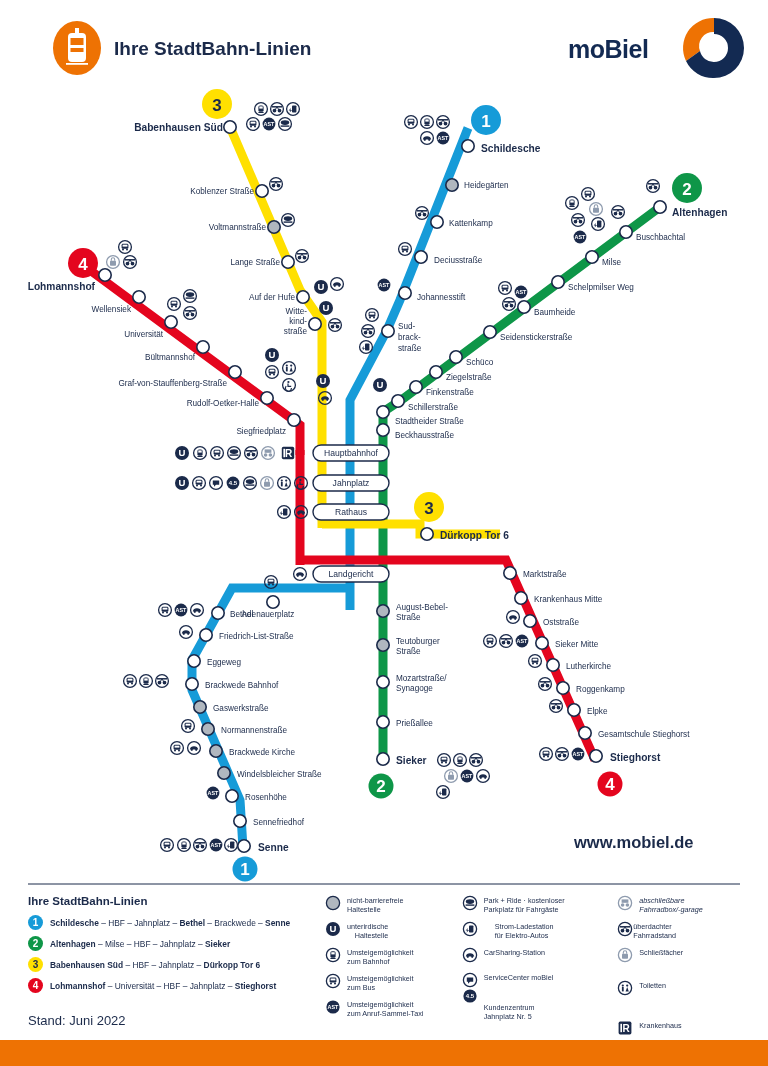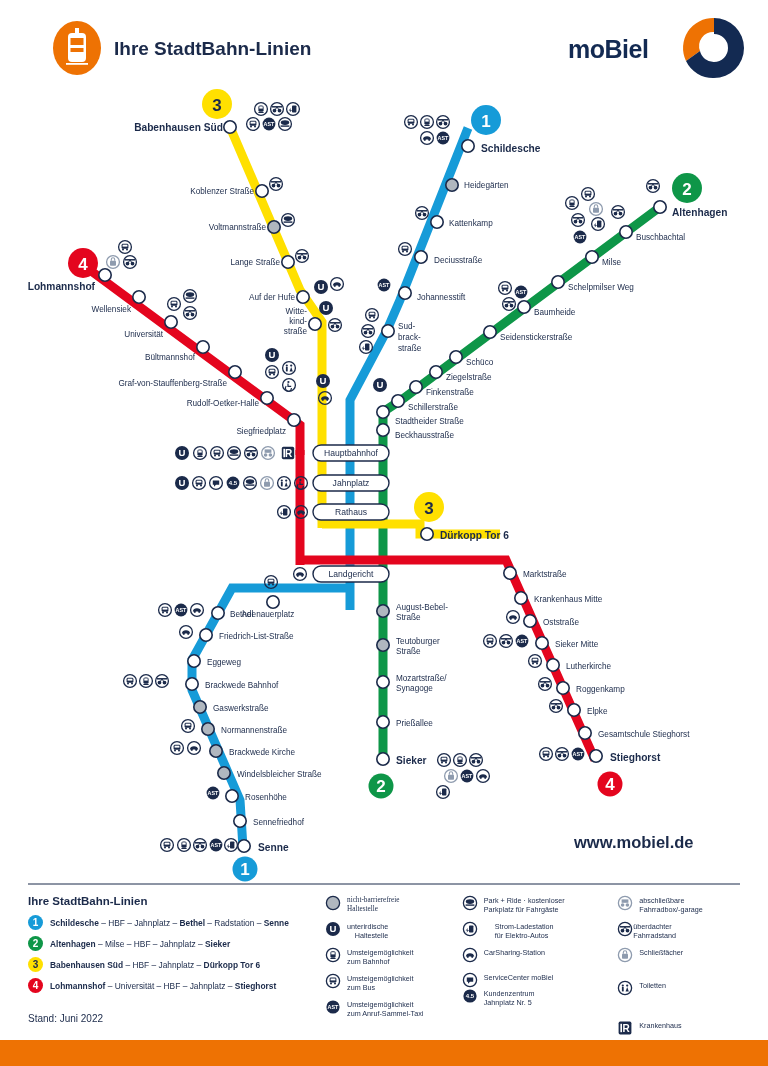--- a/index.html
+++ b/index.html
@@ -14,21 +14,21 @@
   .stname.term{font-weight:bold;font-size:10.2px;}
   .stname.hub{font-size:8.6px;}
   .linebadge-txt{font-family:"Liberation Sans","DejaVu Sans",sans-serif;font-weight:bold;font-size:17px;}
   .hdr-title{font-size:19px;font-weight:bold;fill:#1b2a4a;}
   .wwwtxt{font-size:16.5px;font-weight:bold;fill:#1b2a4a;}
   .mobiel-txt{font-size:25px;font-weight:bold;fill:#132a52;letter-spacing:-0.5px;}
   .leg-title{font-size:11.5px;font-weight:bold;fill:#1b2a4a;}
   .leg-line{font-size:8.4px;fill:#7f8a9c;}
   .leg-line b{font-weight:bold;fill:#1b2a4a;}
   .leg-ico-txt{font-size:7.2px;fill:#4a6180;}
-  .stand{font-size:10px;fill:#1b2a4a;}
+  .stand{font-size:13px;fill:#1b2a4a;}
 </style>
 </head>
 <body>
 
 <div id="map-root">
 <svg id="map-svg" viewBox="0 0 768 1066">
   <defs>
     <g id="g-bus">
           <circle cx="0" cy="0" r="6.4" fill="none" stroke="#1b2a4a" stroke-width="1.3"></circle>
       <rect x="-3.4" y="-3.2" width="6.8" height="5" rx="1.4" fill="#1b2a4a"></rect>
@@ -428,40 +428,40 @@
   <line x1="28" y1="884" x2="740" y2="884" stroke="#1b2a4a" stroke-width="1"></line>
 </svg>
 
 <div style="position:absolute;left:28px;top:895px;width:712px;">
   <div style="display:flex;gap:14px;">
     <div style="width:300px;">
       <div class="leg-title" style="margin-bottom:8px;">Ihre StadtBahn-Linien</div>
       <div id="routes-list">
             <div style="display: flex; align-items: center; gap: 7px; margin-bottom: 6px;">
               <span style="width: 15px; height: 15px; border-radius: 50%; background: rgb(22, 155, 216); color: rgb(255, 255, 255); font-size: 10px; font-weight: bold; display: flex; align-items: center; justify-content: center; flex: 0 0 auto;">1</span>
-              <span class="leg-line"><b>Schildesche</b><span> – </span><span>HBF</span><span> – </span><span>Jahnplatz</span><span> – </span><b>Bethel</b><span> – </span><span>Radstation</span><span> – </span><b>Senne</b></span>
+              <span class="leg-line"><b>Schildesche</b><span> – </span><span>HBF</span><span> – </span><span>Jahnplatz</span><span> – </span><b>Bethel</b><span> – </span><span>Brackwede</span><span> – </span><b>Senne</b></span>
             </div>
             <div style="display: flex; align-items: center; gap: 7px; margin-bottom: 6px;">
               <span style="width: 15px; height: 15px; border-radius: 50%; background: rgb(14, 150, 72); color: rgb(255, 255, 255); font-size: 10px; font-weight: bold; display: flex; align-items: center; justify-content: center; flex: 0 0 auto;">2</span>
               <span class="leg-line"><b>Altenhagen</b><span> – </span><span>Milse</span><span> – </span><span>HBF</span><span> – </span><span>Jahnplatz</span><span> – </span><b>Sieker</b></span>
             </div>
             <div style="display: flex; align-items: center; gap: 7px; margin-bottom: 6px;">
               <span style="width: 15px; height: 15px; border-radius: 50%; background: rgb(255, 224, 0); color: rgb(27, 42, 74); font-size: 10px; font-weight: bold; display: flex; align-items: center; justify-content: center; flex: 0 0 auto;">3</span>
               <span class="leg-line"><b>Babenhausen Süd</b><span> – </span><span>HBF</span><span> – </span><span>Jahnplatz</span><span> – </span><b>Dürkopp Tor 6</b></span>
             </div>
             <div style="display: flex; align-items: center; gap: 7px; margin-bottom: 6px;">
               <span style="width: 15px; height: 15px; border-radius: 50%; background: rgb(228, 5, 30); color: rgb(255, 255, 255); font-size: 10px; font-weight: bold; display: flex; align-items: center; justify-content: center; flex: 0 0 auto;">4</span>
               <span class="leg-line"><b>Lohmannshof</b><span> – </span><span>Universität</span><span> – </span><span>HBF</span><span> – </span><span>Jahnplatz</span><span> – </span><b>Stieghorst</b></span>
             </div>
           </div>
       <div class="stand" style="margin-top:20px;">Stand: Juni 2022</div>
     </div>
     <div style="width:130px;">
           <div id="sym1">
-            <div style="display: flex; align-items: flex-start; gap: 6px; margin-bottom: 7px; font-family: Liberation Serif, serif;">
+            <div style="display: flex; align-items: flex-start; gap: 6px; margin-bottom: 7px;">
               <span style="flex: 0 0 auto; line-height: 0;"><svg width="16" height="16" viewBox="0 0 16 16">
                   <circle cx="8" cy="8" r="6.6" fill="#B0B7BF" stroke="#1b2a4a" stroke-width="1.3"></circle>
                 </svg></span>
               <span class="leg-ico-txt" style="line-height: 1.25; padding-top: 1px;">nicht-barrierefreie<br>Haltestelle</span>
             </div>
             <div style="display: flex; align-items: flex-start; gap: 6px; margin-bottom: 7px;">
               <span style="flex: 0 0 auto; line-height: 0;"><svg width="16" height="16" viewBox="0 0 16 16">
                   <circle cx="8" cy="8" r="7" fill="#1b2a4a"></circle>
                   <text x="8" y="11.4" text-anchor="middle" font-size="9.6" font-weight="bold" fill="#fff" font-family="Liberation Sans,sans-serif">U</text>
                 </svg></span>
@@ -527,33 +527,33 @@
                   <circle cx="8" cy="8" r="6.6" fill="none" stroke="#1b2a4a" stroke-width="1.3"></circle>
                   <path d="M4.8 5.4 h6.4 v4.4 h-3.2 l-2 2 v-2 h-1.2 z" fill="#1b2a4a"></path>
                 </svg></span>
               <span class="leg-ico-txt" style="line-height: 1.25; padding-top: 1px;">ServiceCenter moBiel</span>
             </div>
             <div style="display: flex; align-items: flex-start; gap: 6px; margin-bottom: 7px;">
               <span style="flex: 0 0 auto; line-height: 0;"><svg width="16" height="16" viewBox="0 0 16 16">
                   <circle cx="8" cy="8" r="6.6" fill="#1b2a4a"></circle>
                   <text x="8" y="10.2" text-anchor="middle" font-size="6" font-weight="bold" fill="#fff" font-family="Liberation Sans,sans-serif">4.5</text>
                 </svg></span>
-              <span class="leg-ico-txt" style="line-height: 1.25; padding-top: 1px;">Kundenzentrum<br>Jahnplatz Nr. 5</span>
+              <span class="leg-ico-txt" style="line-height: 1.25; padding-top: 1px; margin-top: 14px;">Kundenzentrum<br>Jahnplatz Nr. 5</span>
             </div>
           </div>
         </div>
     <div style="width:130px;">
           <div id="sym3">
             <div style="display: flex; align-items: flex-start; gap: 6px; margin-bottom: 7px;">
               <span style="flex: 0 0 auto; line-height: 0;"><svg width="16" height="16" viewBox="0 0 16 16">
                   <circle cx="8" cy="8" r="6.6" fill="none" stroke="#8e9bae" stroke-width="1.3"></circle>
                   <path d="M3.8 10 a1.8 1.8 0 1 0 3.6 0 a1.8 1.8 0 1 0 -3.6 0 M8.6 10 a1.8 1.8 0 1 0 3.6 0 a1.8 1.8 0 1 0 -3.6 0" fill="#8e9bae"></path>
                   <rect x="4.6" y="4.4" width="6.8" height="3.4" fill="#8e9bae"></rect>
                 </svg></span>
-              <span class="leg-ico-txt" style="line-height: 1.25; padding-top: 1px;">abschließbare<br>Fahrradbox/-garage</span>
+              <span class="leg-ico-txt" style="line-height: 1.25; padding-top: 1px; font-style: italic;">abschließbare<br>Fahrradbox/-garage</span>
             </div>
             <div style="display: flex; align-items: flex-start; margin-bottom: 7px;">
               <span style="flex: 0 0 auto; line-height: 0;"><svg width="16" height="16" viewBox="0 0 16 16">
                   <circle cx="8" cy="8" r="6.6" fill="none" stroke="#1b2a4a" stroke-width="1.3"></circle>
                   <path d="M3.6 9.6 a1.9 1.9 0 1 0 3.8 0 a1.9 1.9 0 1 0 -3.8 0 M8.6 9.6 a1.9 1.9 0 1 0 3.8 0 a1.9 1.9 0 1 0 -3.8 0" fill="#1b2a4a"></path>
                   <path d="M3 5.8 h10" stroke="#1b2a4a" stroke-width="1.5" fill="none"></path>
                   <path d="M5.5 9.6 L8 6 L10.5 9.6" stroke="#1b2a4a" stroke-width="1" fill="none"></path>
                 </svg></span>
               <span class="leg-ico-txt" style="line-height: 1.25; padding-top: 1px;">überdachter<br>Fahrradstand</span>
             </div>

